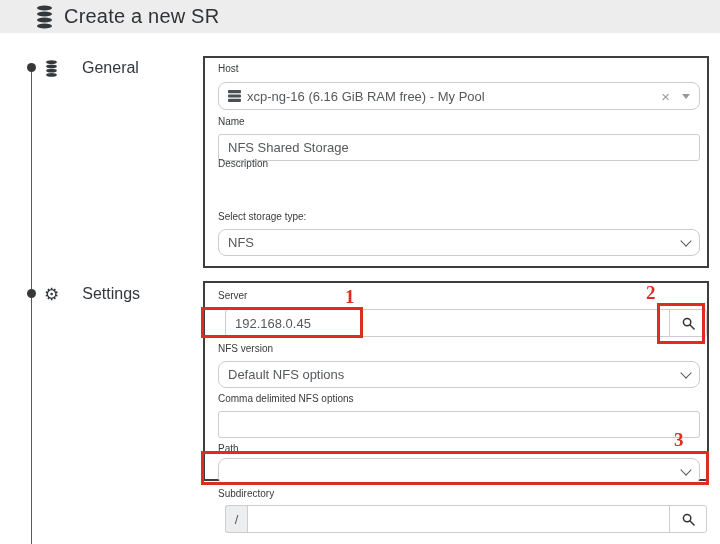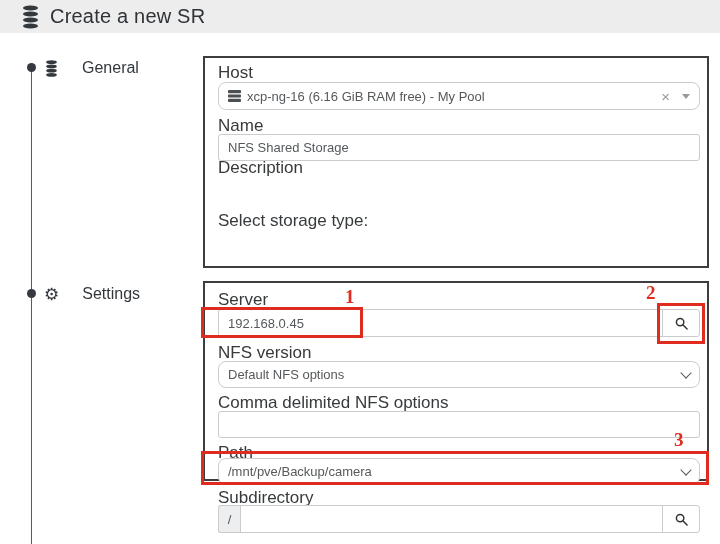--- a/index.html
+++ b/index.html
@@ -4,61 +4,61 @@
 <style>
   html,body{margin:0;padding:0;}
   body{
     width:720px;height:544px;position:relative;overflow:hidden;
     background:#fff;font-family:"Liberation Sans",sans-serif;
     -webkit-font-smoothing:antialiased;
   }
   
   .page-header{
     position:absolute;left:0;top:0;width:720px;height:33px;background:#ededed;
-    display:flex;align-items:center;padding-left:20px;box-sizing:border-box;gap:9px;
+    display:flex;align-items:center;padding-left:34px;box-sizing:border-box;gap:9px;
   }
   .page-title{font-size:20px;color:#2f3337;font-weight:400;letter-spacing:.2px;}
   .db-icon svg{display:block;}
   
   .stepper-line{position:absolute;left:31px;top:68px;width:1px;height:476px;background:#5a5a5a;}
   .step-bullet{position:absolute;width:9px;height:9px;border-radius:50%;background:#35393d;}
   #bullet-general{left:27px;top:63px;}
   #bullet-settings{left:27px;top:289px;}
   .step{position:absolute;left:44px;display:flex;align-items:center;gap:7px;height:22px;}
   #step-general{top:57px;}
   #step-settings{top:283px;}
   .step-label{font-size:16px;color:#33383d;margin-left:16px;}
   .gear-glyph{font-size:17px;color:#33383d;line-height:1;}
   
   .panel{
     position:absolute;left:203px;width:506px;border:2px solid #3d3d3d;background:#fff;
     box-sizing:border-box;
   }
   #panel-general{top:56px;height:212px;}
   #panel-settings{top:281px;height:200px;}
-  .flabel{position:absolute;left:13px;font-size:17px;color:#373a3c;white-space:nowrap;}
+  .flabel{position:absolute;left:13px;font-size:10px;color:#373a3c;white-space:nowrap;}
   .field{
     position:absolute;left:13px;width:482px;height:27px;border:1px solid #ccc;border-radius:8px;
     box-sizing:border-box;background:#fff;display:flex;align-items:center;
     padding:0 9px;font-size:13px;color:#55595c;
   }
   .field .grow{flex:1;}
   .sel-chevron{
     width:7px;height:7px;border-right:1.5px solid #55595c;border-bottom:1.5px solid #55595c;
     transform:rotate(45deg);margin-top:-4px;flex:0 0 auto;
   }
   .clear-x{color:#9a9a9a;font-size:15px;line-height:1;margin-right:12px;cursor:pointer;}
   .caret-down{
     width:0;height:0;border-left:4.5px solid transparent;border-right:4.5px solid transparent;
     border-top:5px solid #999;margin-top:1px;cursor:pointer;
   }
   .host-icon{margin-right:6px;display:flex;align-items:center;}
   .field.select-like .value{color:#55595c;}
   
-  .igroup{position:absolute;left:13px;width:482px;height:28px;display:flex;box-sizing:border-box;}
+  .igroup{position:absolute;left:20px;width:482px;height:28px;display:flex;box-sizing:border-box;}
   .igroup input{
     flex:1;min-width:0;height:100%;border:1px solid #ccc;border-radius:3px 0 0 3px;
     box-sizing:border-box;padding:0 9px;font-size:13px;color:#55595c;outline:none;
     font-family:"Liberation Sans",sans-serif;background:#fff;
   }
   .igroup .addon{
     flex:0 0 auto;width:22px;background:#eceeef;border:1px solid #ccc;border-right:none;
     border-radius:3px 0 0 3px;display:flex;align-items:center;justify-content:center;
     font-size:13px;color:#55595c;box-sizing:border-box;
   }
@@ -138,20 +138,25 @@
     <span class="clear-x">×</span>
     <span class="caret-down"></span>
   </div>
 
   <div class="flabel" style="top:58px;">Name</div>
   <input class="plain-input" style="top: 76px;" value="NFS Shared Storage">
 
   <div class="flabel" style="top:100px;">Description</div>
 
   <div class="flabel" style="top:153px;">Select storage type:</div>
+  <div class="field" style="top:171px;">
+    <span class="value">NFS</span>
+    <span class="grow"></span>
+    <span class="sel-chevron"></span>
+  </div>
 </div>
 
 <div class="panel" id="panel-settings">
 
   <div class="flabel" style="top:7px;">Server</div>
   <div class="igroup" style="top:26px;">
     <input value="192.168.0.45" style="">
     <button class="search-btn">
       <svg width="13" height="13" viewBox="0 0 14 14">
         <circle cx="5.5" cy="5.5" r="4" fill="none" stroke="#333" stroke-width="1.6"></circle>
@@ -165,21 +170,20 @@
     <span class="value">Default NFS options</span>
     <span class="grow"></span>
     <span class="sel-chevron"></span>
   </div>
 
   <div class="flabel" style="top:110px;">Comma delimited NFS options</div>
   <input class="plain-input" style="top: 128px;">
 
   <div class="flabel" style="top:160px;">Path</div>
   <div class="field" style="top:175px;">
-    <span class="value">/mnt/pve/Backup/camera</span>
     <span class="grow"></span>
     <span class="sel-chevron"></span>
   </div>
 
   <div class="flabel" style="top:205px;">Subdirectory</div>
   <div class="igroup" style="top:222px;">
     <span class="addon">/</span>
     <input style="">
     <button class="search-btn">
       <svg width="13" height="13" viewBox="0 0 14 14">

